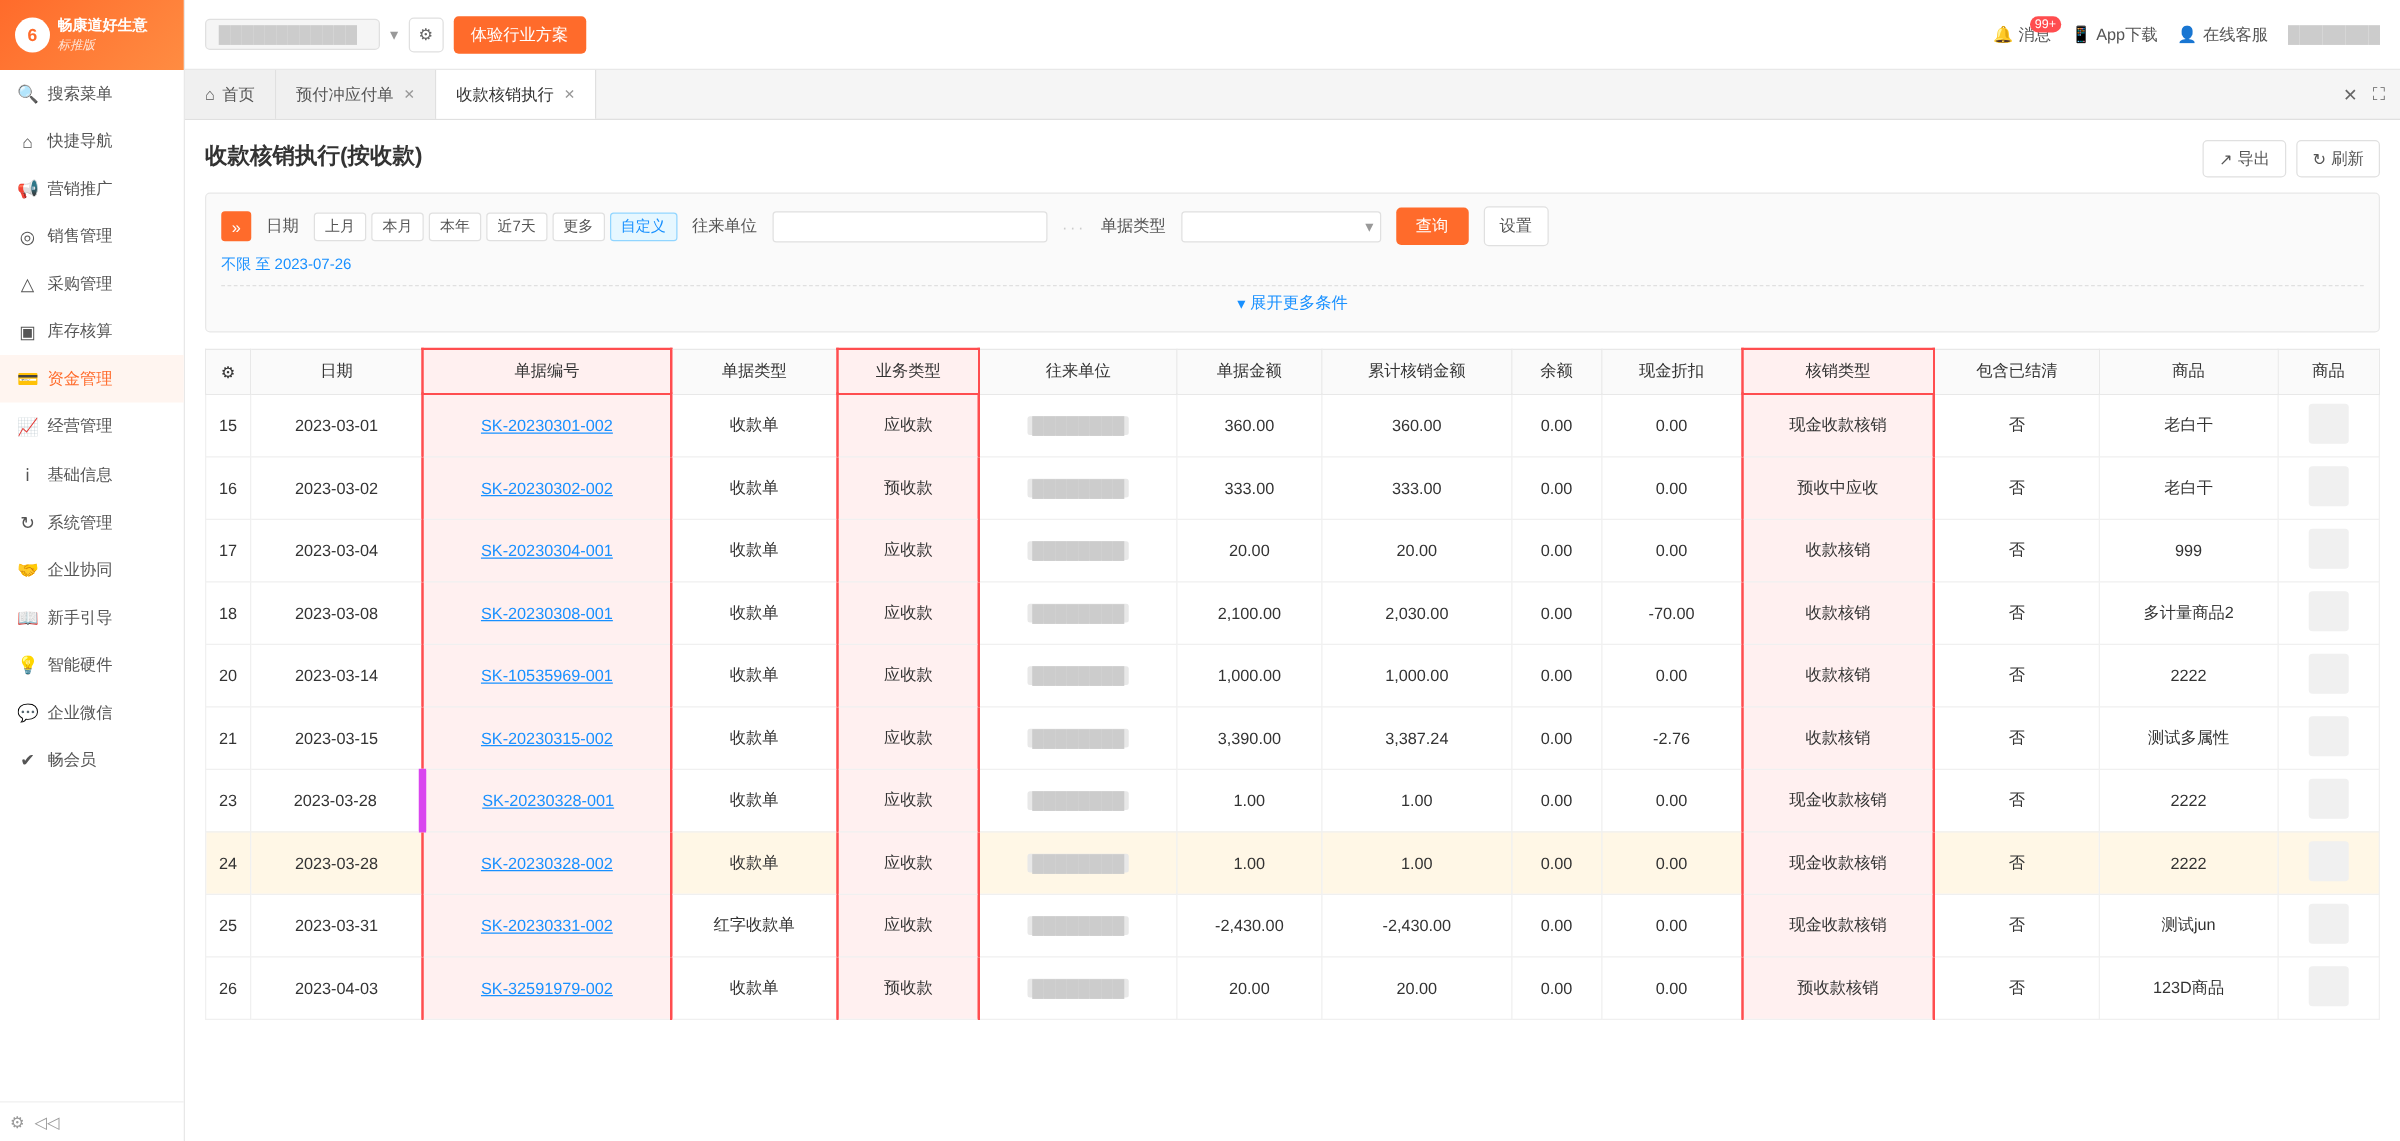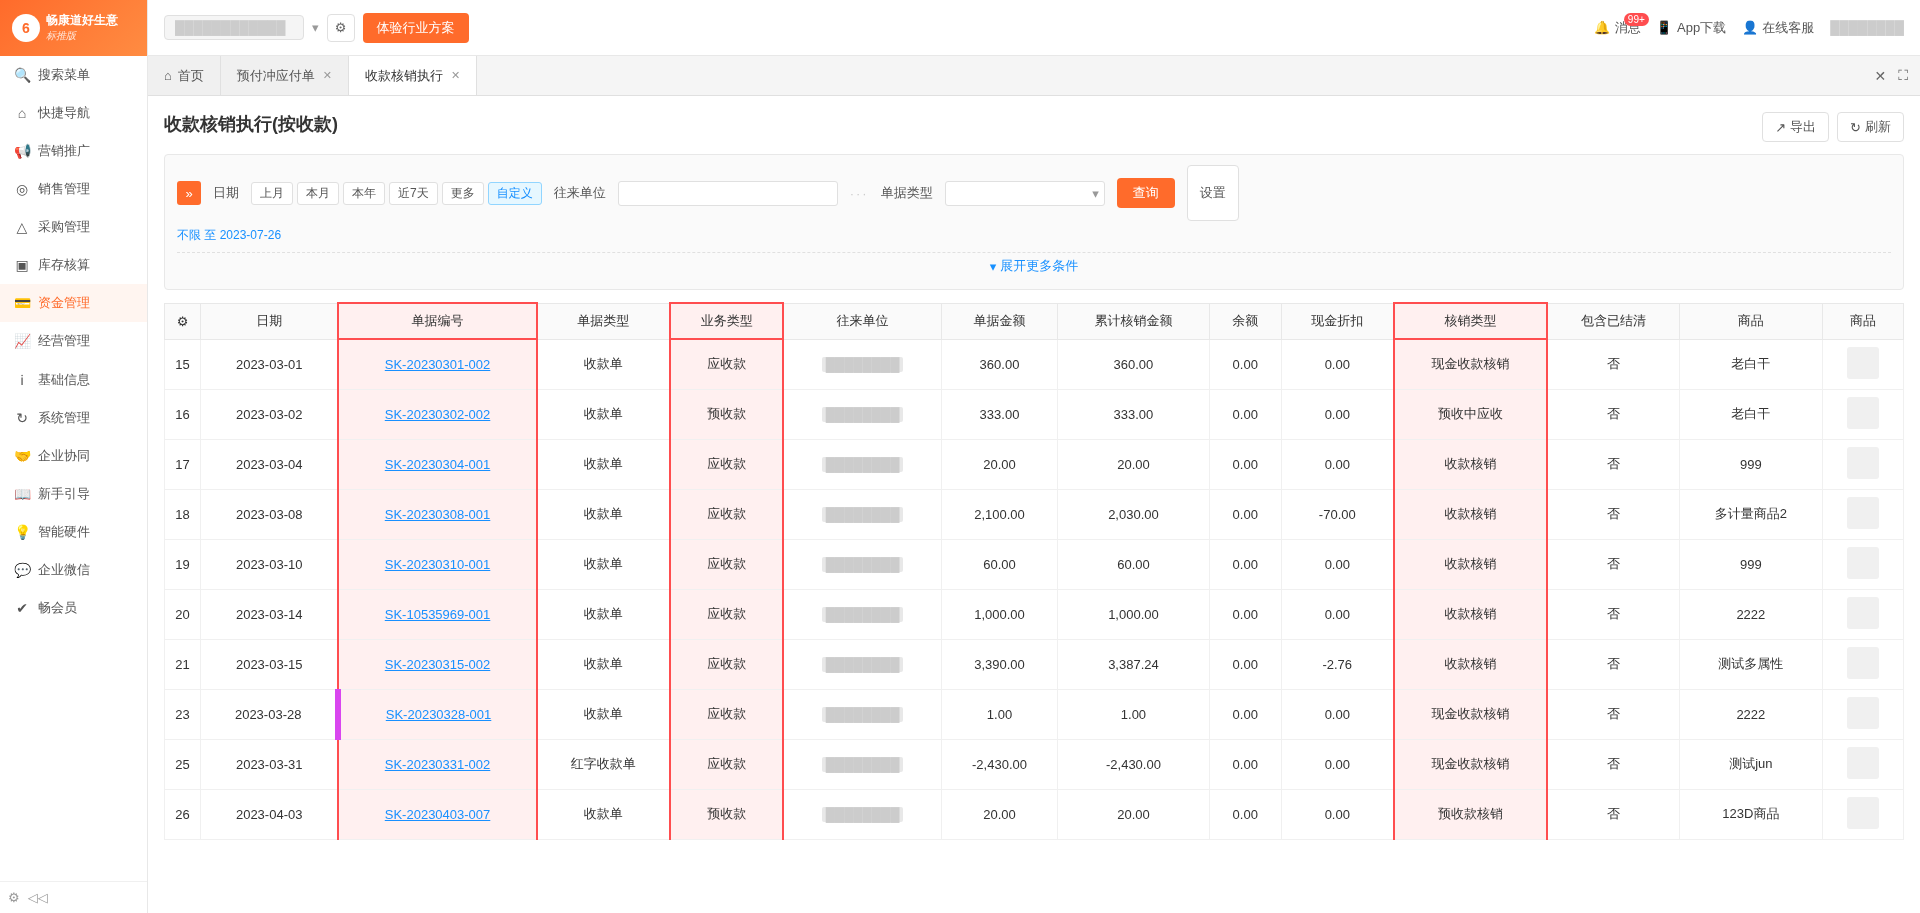--- a/index.html
+++ b/index.html
@@ -236,21 +236,21 @@
       border-radius: 4px;
       padding: 6px 16px;
       cursor: pointer;
       font-size: 13px;
     }
     .settings-btn {
       background: white;
       color: #555;
       border: 1px solid #e0e0e0;
       border-radius: 4px;
-      padding: 18px 12px;
+      padding: 6px 12px;
       cursor: pointer;
       font-size: 13px;
     }
     .expand-conditions {
       display: flex; align-items: center; gap: 4px;
       color: #1890ff; font-size: 12px; cursor: pointer;
       padding: 4px 0;
       width: 100%; justify-content: center;
       border-top: 1px dashed #e0e0e0;
       margin-top: 8px;
@@ -559,38 +559,20 @@
       <td class="">2,100.00</td>
       <td class="">2,030.00</td>
       <td>0.00</td>
       <td class="negative">-70.00</td>
       <td style="background:#fff0f0; border-left:2px solid #ff4d4f; border-right:2px solid #ff4d4f;">收款核销</td>
       <td>否</td>
       <td>多计量商品2</td>
       <td><span class="img-placeholder"></span></td>
     </tr>
             <tr>
-      <td>19</td>
-      <td>2023-03-10</td>
-      <td style="background:#fff0f0; border-left:2px solid #ff4d4f; border-right:2px solid #ff4d4f;">
-        <span class="link-text">SK-20230310-001</span>
-      </td>
-      <td>收款单</td>
-      <td style="background:#fff0f0; border-left:2px solid #ff4d4f; border-right:2px solid #ff4d4f;">应收款</td>
-      <td><span style="background:#e8e8e8;color:#ccc;border-radius:2px;padding:0 4px;">████████</span></td>
-      <td class="">60.00</td>
-      <td class="">60.00</td>
-      <td>0.00</td>
-      <td class="">0.00</td>
-      <td style="background:#fff0f0; border-left:2px solid #ff4d4f; border-right:2px solid #ff4d4f;">收款核销</td>
-      <td>否</td>
-      <td>999</td>
-      <td><span class="img-placeholder"></span></td>
-    </tr>
-            <tr>
       <td>20</td>
       <td>2023-03-14</td>
       <td style="background:#fff0f0; border-left:2px solid #ff4d4f; border-right:2px solid #ff4d4f;">
         <span class="link-text">SK-10535969-001</span>
       </td>
       <td>收款单</td>
       <td style="background:#fff0f0; border-left:2px solid #ff4d4f; border-right:2px solid #ff4d4f;">应收款</td>
       <td><span style="background:#e8e8e8;color:#ccc;border-radius:2px;padding:0 4px;">████████</span></td>
       <td class="">1,000.00</td>
       <td class="">1,000.00</td>
@@ -630,20 +612,38 @@
       <td><span style="background:#e8e8e8;color:#ccc;border-radius:2px;padding:0 4px;">████████</span></td>
       <td class="">1.00</td>
       <td class="">1.00</td>
       <td>0.00</td>
       <td class="">0.00</td>
       <td style="background:#fff0f0; border-left:2px solid #ff4d4f; border-right:2px solid #ff4d4f;">现金收款核销</td>
       <td>否</td>
       <td>2222</td>
       <td><span class="img-placeholder"></span></td>
     </tr>
+            <tr class="highlighted">
+      <td>24</td>
+      <td>2023-03-28</td>
+      <td style="background:#fff0f0; border-left:2px solid #ff4d4f; border-right:2px solid #ff4d4f;">
+        <span class="link-text">SK-20230328-002</span>
+      </td>
+      <td>收款单</td>
+      <td style="background:#fff0f0; border-left:2px solid #ff4d4f; border-right:2px solid #ff4d4f;">应收款</td>
+      <td><span style="background:#e8e8e8;color:#ccc;border-radius:2px;padding:0 4px;">████████</span></td>
+      <td class="">1.00</td>
+      <td class="">1.00</td>
+      <td>0.00</td>
+      <td class="">0.00</td>
+      <td style="background:#fff0f0; border-left:2px solid #ff4d4f; border-right:2px solid #ff4d4f;">现金收款核销</td>
+      <td>否</td>
+      <td>2222</td>
+      <td><span class="img-placeholder"></span></td>
+    </tr>
             <tr>
       <td>25</td>
       <td>2023-03-31</td>
       <td style="background:#fff0f0; border-left:2px solid #ff4d4f; border-right:2px solid #ff4d4f;">
         <span class="link-text">SK-20230331-002</span>
       </td>
       <td>红字收款单</td>
       <td style="background:#fff0f0; border-left:2px solid #ff4d4f; border-right:2px solid #ff4d4f;">应收款</td>
       <td><span style="background:#e8e8e8;color:#ccc;border-radius:2px;padding:0 4px;">████████</span></td>
       <td class="negative">-2,430.00</td>
@@ -652,21 +652,21 @@
       <td class="">0.00</td>
       <td style="background:#fff0f0; border-left:2px solid #ff4d4f; border-right:2px solid #ff4d4f;">现金收款核销</td>
       <td>否</td>
       <td>测试jun</td>
       <td><span class="img-placeholder"></span></td>
     </tr>
             <tr>
       <td>26</td>
       <td>2023-04-03</td>
       <td style="background:#fff0f0; border-left:2px solid #ff4d4f; border-right:2px solid #ff4d4f;">
-        <span class="link-text">SK-20230403-007</span>
+        <span class="link-text">SK-32591979-002</span>
       </td>
       <td>收款单</td>
       <td style="background:#fff0f0; border-left:2px solid #ff4d4f; border-right:2px solid #ff4d4f;">预收款</td>
       <td><span style="background:#e8e8e8;color:#ccc;border-radius:2px;padding:0 4px;">████████</span></td>
       <td class="">20.00</td>
       <td class="">20.00</td>
       <td>0.00</td>
       <td class="">0.00</td>
       <td style="background:#fff0f0; border-left:2px solid #ff4d4f; border-right:2px solid #ff4d4f;">预收款核销</td>
       <td>否</td>

